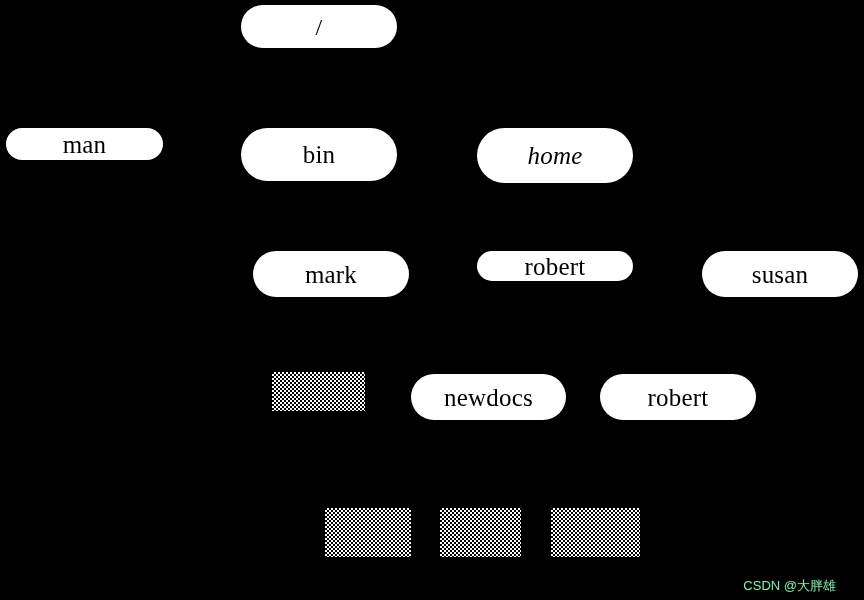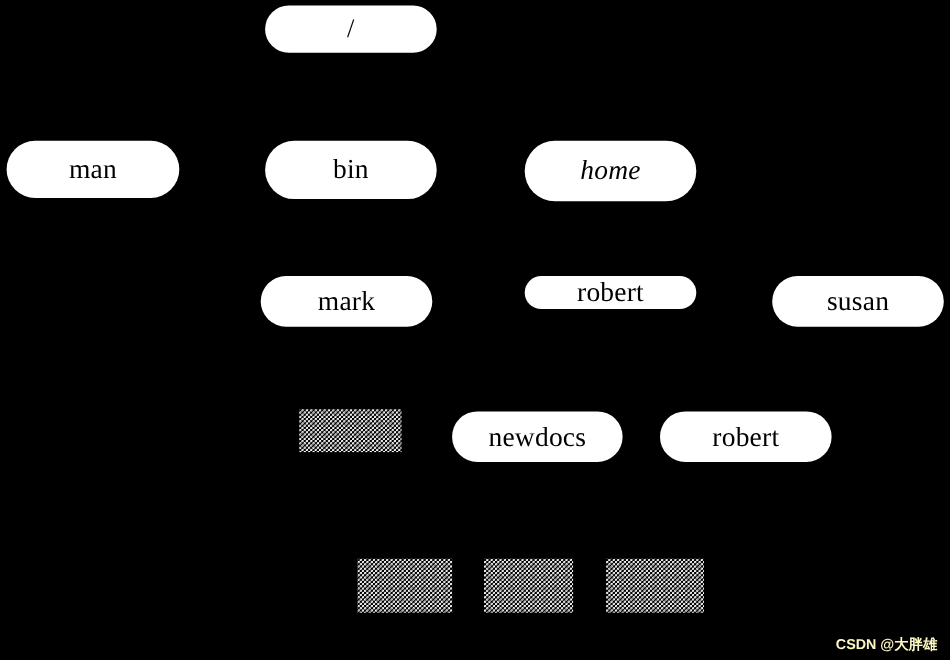--- a/index.html
+++ b/index.html
@@ -53,29 +53,28 @@
     background-image:
       linear-gradient(45deg, #ffffff 25%, transparent 25%, transparent 75%, #ffffff 75%),
       linear-gradient(45deg, #ffffff 25%, transparent 25%, transparent 75%, #ffffff 75%);
     background-size: 4px 4px;
     background-position: 0 0, 2px 2px;
   }
 
   
   #watermark {
     position: absolute;
-    right: 12px;
+    right: 28px;
     bottom: 8px;
-    color: #fef9c3;
+    color: #86efac;
     font-family: "Liberation Sans", "DejaVu Sans", sans-serif;
     font-size: 13px;
     line-height: 1;
     white-space: nowrap;
     user-select: none;
-    font-weight: bold;
   }
 </style>
 </head>
 <body>
 
 <div id="canvas">
 
   <svg id="edges" viewBox="0 0 864 600" xmlns="http://www.w3.org/2000/svg">
       <line x1="319" y1="48" x2="84" y2="128" stroke="#000000"></line>
       <line x1="319" y1="48" x2="319" y2="128" stroke="#000000"></line>
@@ -88,30 +87,30 @@
       <line x1="319" y1="297" x2="678" y2="374" stroke="#000000"></line>
       <line x1="488" y1="420" x2="368" y2="508" stroke="#000000"></line>
       <line x1="488" y1="420" x2="480" y2="508" stroke="#000000"></line>
       <line x1="488" y1="420" x2="595" y2="508" stroke="#000000"></line>
     </svg>
 
   <div id="nodes-layer">
       <div class="node root-node" style="left: 241px; top: 5px; width: 156px; height: 43px;">
         <span>/</span>
       </div>
-      <div class="node" style="left: 6px; top: 128px; width: 157px; height: 52px;">
+      <div class="node" style="left: 6px; top: 128px; width: 157px; height: 32px;">
         <span>man</span>
       </div>
       <div class="node" style="left: 241px; top: 128px; width: 156px; height: 53px;">
         <span>bin</span>
       </div>
       <div class="node" style="left: 477px; top: 128px; width: 156px; height: 55px; font-style: italic;">
         <span>home</span>
       </div>
-      <div class="node" style="left: 237px; top: 251px; width: 156px; height: 46px; justify-content: center;">
+      <div class="node" style="left: 253px; top: 251px; width: 156px; height: 46px; justify-content: center;">
         <span>mark</span>
       </div>
       <div class="node" style="left: 477px; top: 251px; width: 156px; height: 30px;">
         <span>robert</span>
       </div>
       <div class="node" style="left: 702px; top: 251px; width: 156px; height: 46px; justify-content: center;">
         <span>susan</span>
       </div>
       <div class="node" style="left: 411px; top: 374px; width: 155px; height: 46px;">
         <span>newdocs</span>

